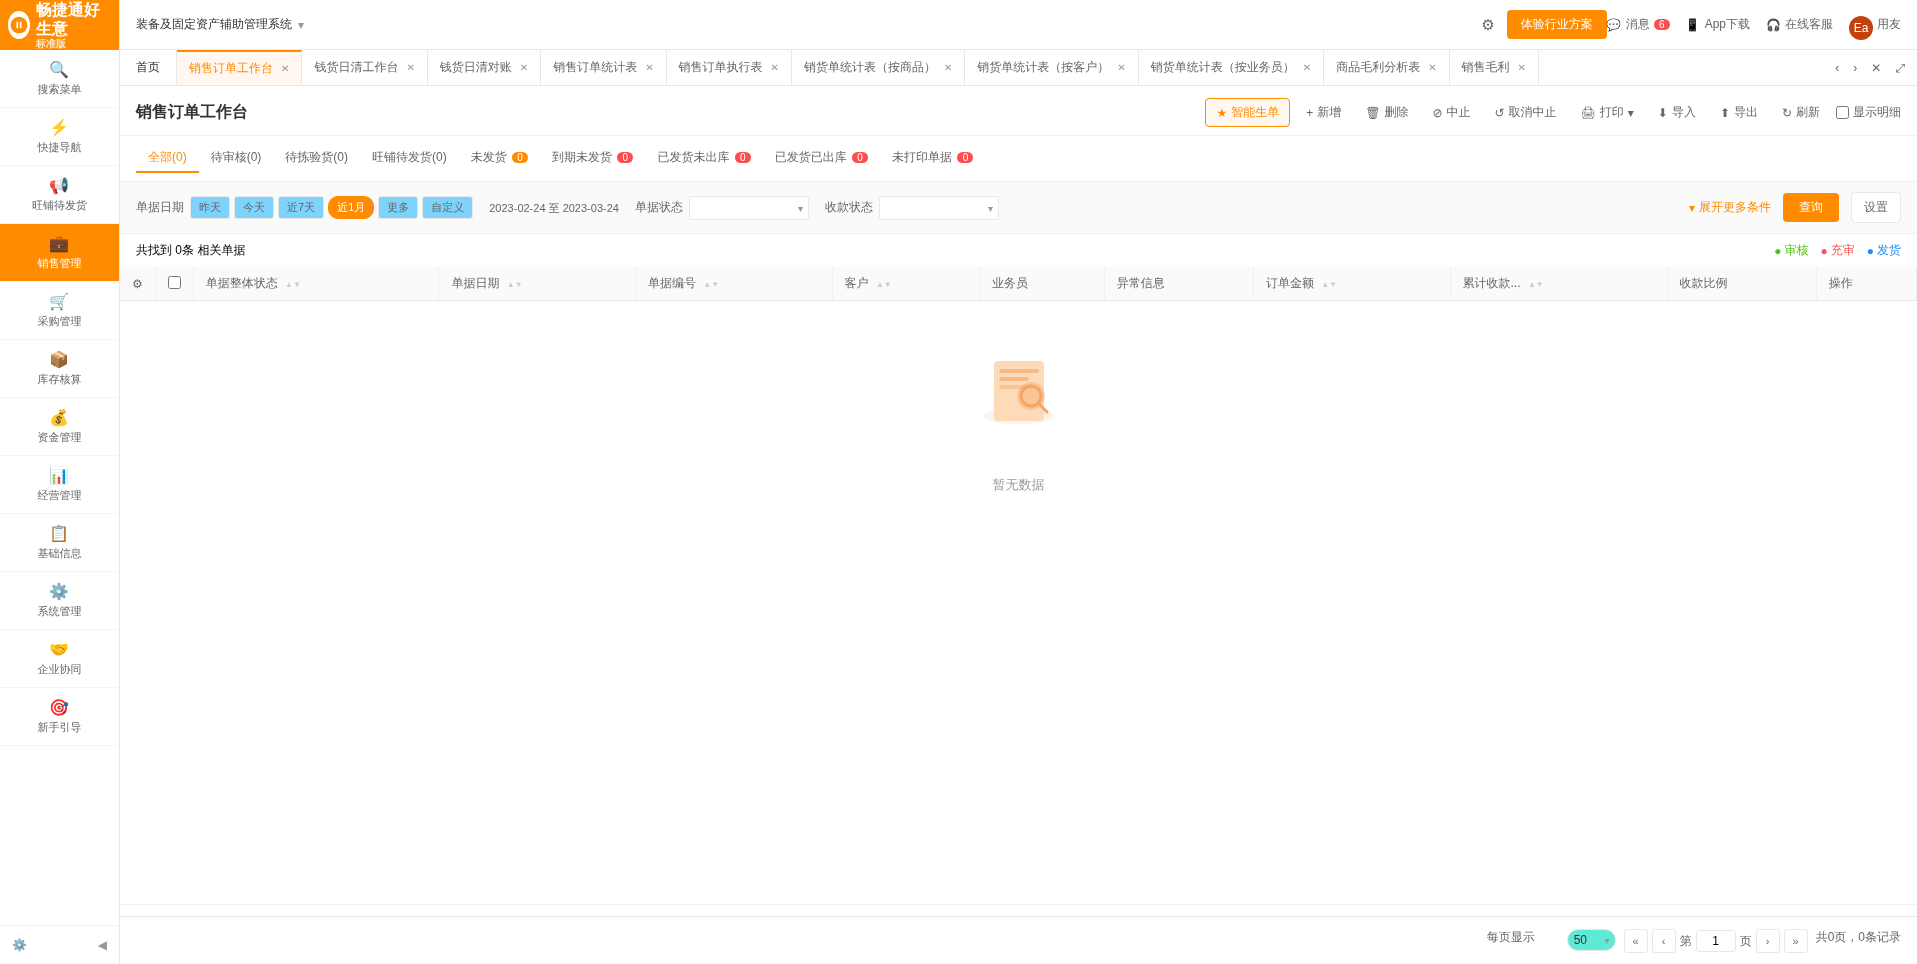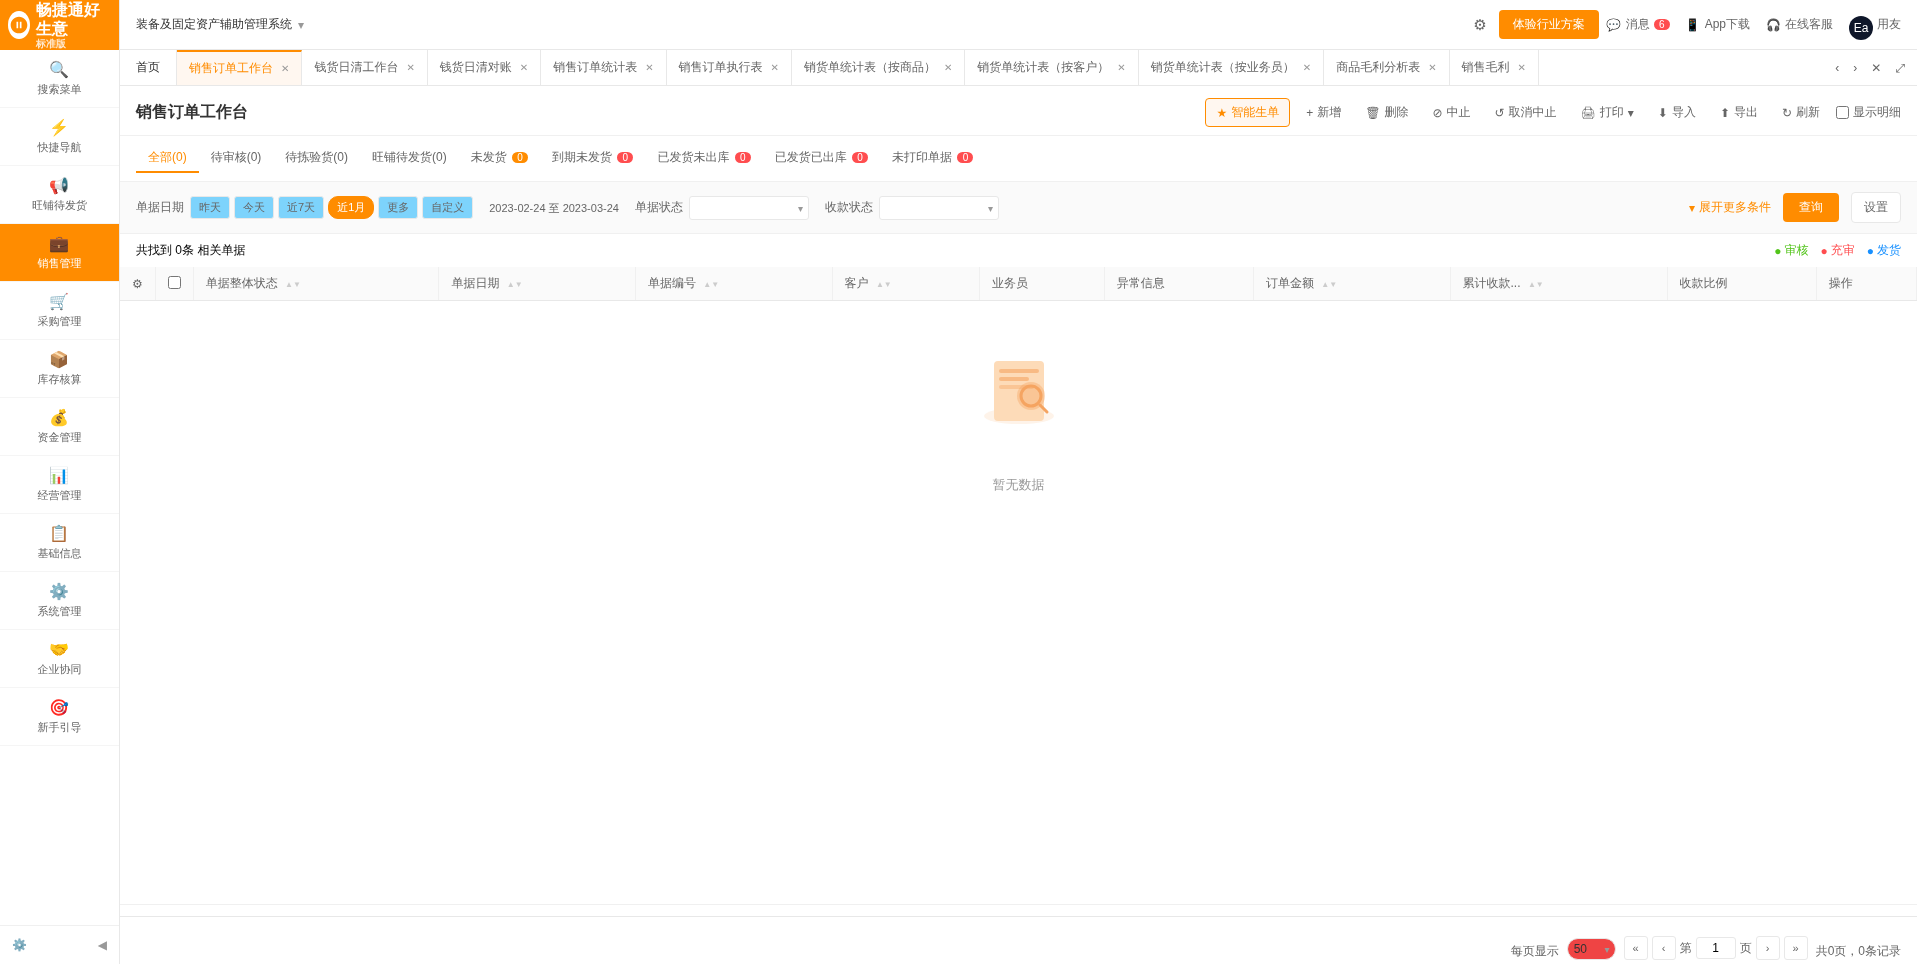--- a/index.html
+++ b/index.html
@@ -18,31 +18,31 @@
     .sidebar-item.active { background: #ff8c00; color: #fff; }
     .sidebar-item .icon { font-size: 16px; margin-bottom: 3px; }
     .sidebar-item .label { font-size: 11px; text-align: center; }
     .sidebar-bottom { padding: 8px; display: flex; justify-content: space-between; border-top: 1px solid #f0f0f0; }
     .sidebar-bottom-btn { color: #999; cursor: pointer; padding: 4px; }
 
     
     .main { flex: 1; display: flex; flex-direction: column; overflow: hidden; }
 
     
-    .topbar { height: 50px; background: #fff; display: flex; align-items: center; padding: 0 16px; border-bottom: 1px solid #e8e8e8; gap: 8px; }
+    .topbar { height: 50px; background: #fff; display: flex; align-items: center; padding: 0 16px; border-bottom: 1px solid #e8e8e8; gap: 0; }
     .topbar-title { font-size: 13px; color: #333; display: flex; align-items: center; gap: 6px; flex: 1; }
     .topbar-title-text { color: #333; }
     .topbar-chevron { color: #999; }
     .topbar-actions { display: flex; align-items: center; gap: 12px; }
     .topbar-gear { color: #666; cursor: pointer; font-size: 15px; }
     .topbar-solution-btn { background: #ff8c00; color: #fff; border: none; border-radius: 4px; padding: 6px 14px; cursor: pointer; font-size: 12px; }
     .topbar-right { display: flex; align-items: center; gap: 16px; color: #666; margin-left: auto; }
     .topbar-right-item { display: flex; align-items: center; gap: 4px; cursor: pointer; font-size: 12px; }
     .badge { background: #ff4d4f; color: #fff; border-radius: 10px; padding: 0 5px; font-size: 10px; min-width: 16px; text-align: center; }
-    .avatar-circle { width: 24px; height: 24px; background: #0f172a; border-radius: 50%; display: flex; align-items: center; justify-content: center; color: #fff; font-size: 10px; margin-top: 7px; }
+    .avatar-circle { width: 24px; height: 24px; background: #c2410c; border-radius: 50%; display: flex; align-items: center; justify-content: center; color: #fff; font-size: 10px; margin-top: 7px; }
 
     
     .tabbar { height: 36px; background: #fff; display: flex; align-items: center; border-bottom: 1px solid #e8e8e8; overflow: hidden; }
     .tab-home { padding: 0 16px; height: 36px; display: flex; align-items: center; color: #333; cursor: pointer; font-size: 12px; border-right: 1px solid #e8e8e8; flex-shrink: 0; }
     .tab-item { padding: 0 12px; height: 36px; display: flex; align-items: center; color: #666; cursor: pointer; font-size: 12px; border-right: 1px solid #e8e8e8; flex-shrink: 0; white-space: nowrap; gap: 6px; }
     .tab-item.active { background: #fff7f0; color: #ff8c00; border-top: 2px solid #ff8c00; }
     .tab-item .tab-close { color: #999; font-size: 10px; cursor: pointer; margin-left: 2px; }
     .tab-controls { display: flex; align-items: center; margin-left: auto; padding: 0 8px; gap: 6px; flex-shrink: 0; }
     .tab-control-btn { color: #666; cursor: pointer; padding: 4px; font-size: 12px; }
 
@@ -90,23 +90,23 @@
     thead { background: #fafafa; position: sticky; top: 0; z-index: 1; }
     th { padding: 8px 12px; text-align: left; color: #666; font-weight: normal; border-bottom: 1px solid #e8e8e8; border-right: 1px solid #f0f0f0; white-space: nowrap; font-size: 12px; }
     th .sort-icons { display: inline-flex; flex-direction: column; margin-left: 4px; font-size: 8px; color: #ccc; line-height: 1; }
     .checkbox-col { width: 36px; text-align: center; }
     .settings-col { width: 30px; text-align: center; }
     .empty-area { flex: 1; display: flex; flex-direction: column; align-items: center; justify-content: center; padding: 40px; }
     .empty-icon { font-size: 80px; color: #ffd0a0; margin-bottom: 16px; }
     .empty-text { color: #999; font-size: 13px; }
 
     
-    .pagination { height: 48px; border-top: 1px solid #e8e8e8; display: flex; align-items: flex-end; justify-content: flex-end; padding: 4px 16px; gap: 8px; background: #fff; }
+    .pagination { height: 48px; border-top: 1px solid #e8e8e8; display: flex; align-items: flex-start; justify-content: flex-end; padding: 12px 16px; gap: 8px; background: #fff; }
     .page-size-label { color: #666; font-size: 12px; }
-    .page-size-select { border: 1px solid #e8e8e8; border-radius: 11px; padding: 3px 20px 3px 6px; background: #ef4444; color: #333; appearance: none; cursor: pointer; font-size: 12px; }
+    .page-size-select { border: 1px solid #e8e8e8; border-radius: 11px; padding: 3px 20px 3px 6px; background: #5eead4; color: #333; appearance: none; cursor: pointer; font-size: 12px; margin-left: 24px; }
     .page-nav { display: flex; align-items: center; gap: 4px; color: #666; font-size: 12px; }
     .page-btn { width: 24px; height: 24px; display: flex; align-items: center; justify-content: center; border: 1px solid #e8e8e8; border-radius: 3px; cursor: pointer; background: #fff; font-size: 11px; }
     .page-num-input { width: 40px; border: 1px solid #e8e8e8; border-radius: 3px; text-align: center; padding: 3px; font-size: 12px; }
     .total-text { color: #666; font-size: 12px; }
 
     
     .horizontal-scroll { height: 12px; border-top: 1px solid #f0f0f0; overflow-x: auto; overflow-y: hidden; }
     .horizontal-scroll-inner { height: 1px; width: 2000px; }
     ::-webkit-scrollbar { width: 6px; height: 6px; }
     ::-webkit-scrollbar-track { background: #f5f5f5; }

